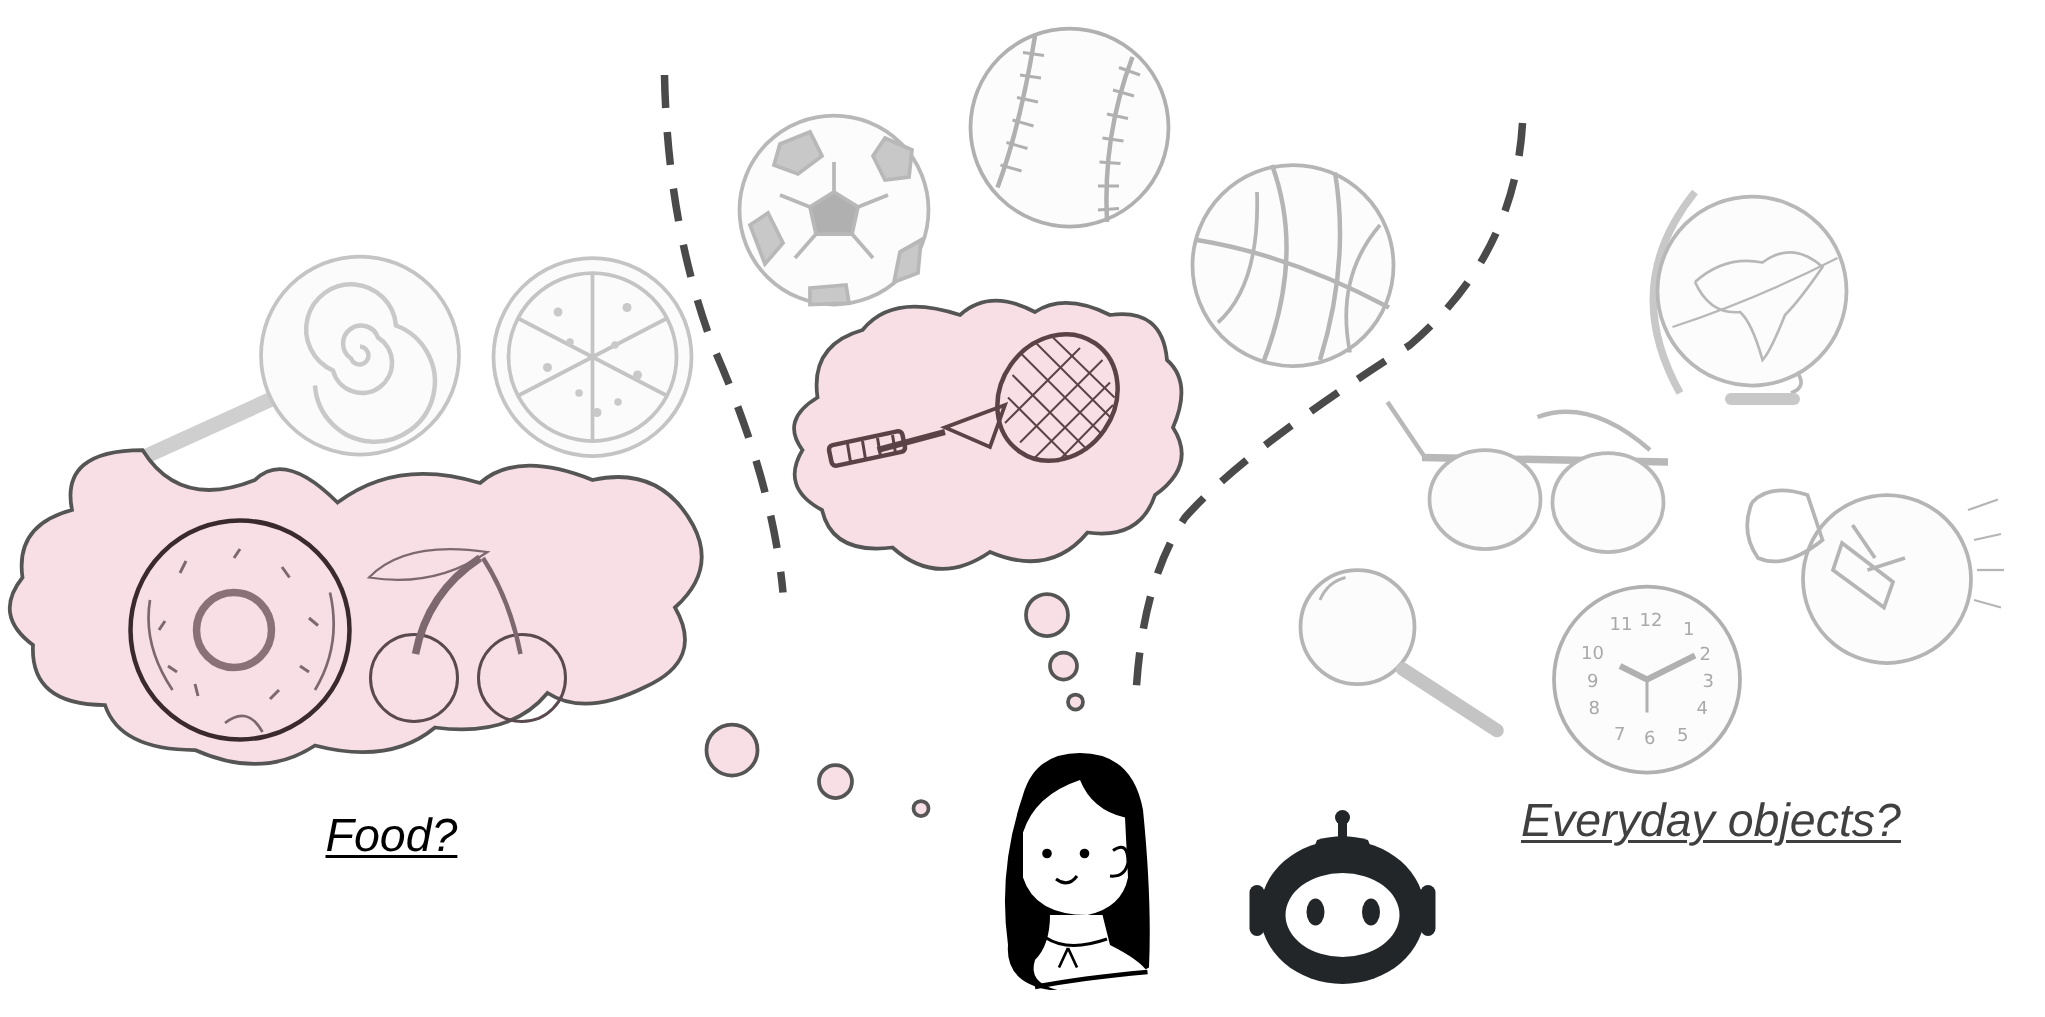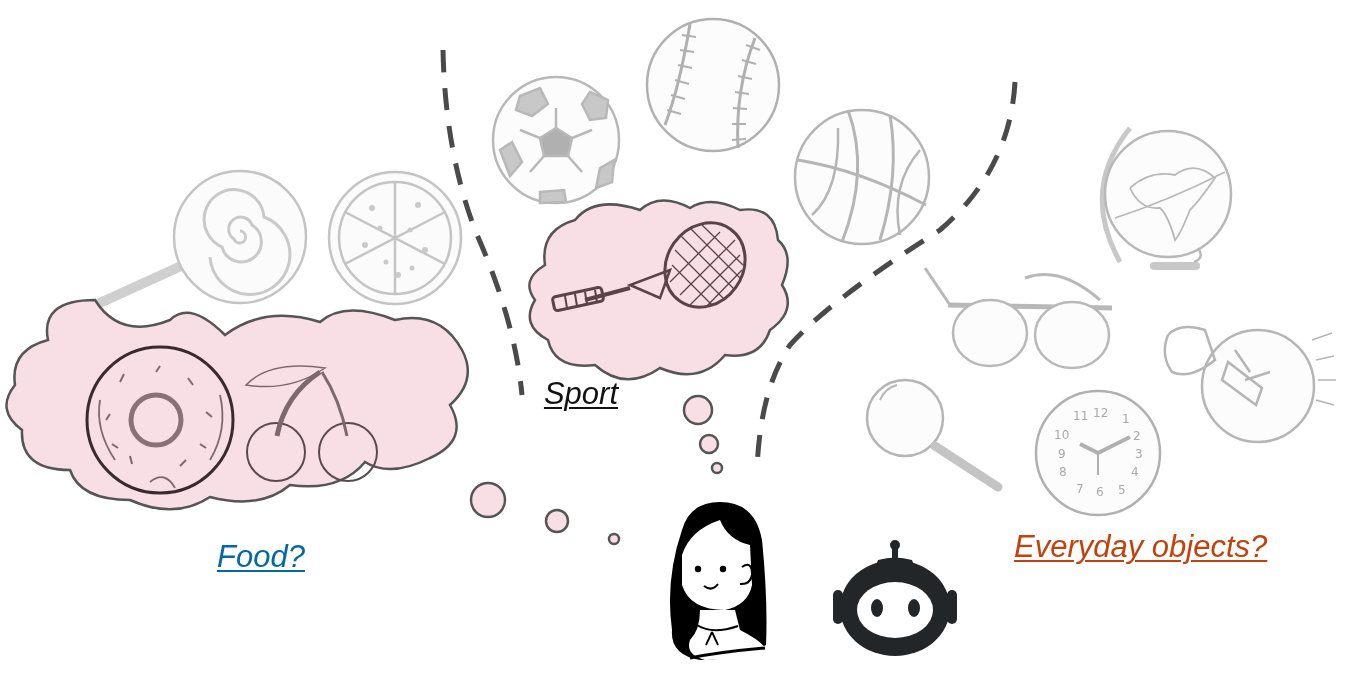--- a/index.html
+++ b/index.html
@@ -1,21 +1,21 @@
 <!DOCTYPE html>
 <html><head>
 <meta charset="utf-8">
 <style>
   html, body { margin: 0; padding: 0; background: #ffffff; }
   body { width: 1363px; height: 678px; position: relative; overflow: hidden; font-family: "Liberation Sans", sans-serif; }
   #scene { position: absolute; left: 0; top: 0; width: 1363px; height: 678px; }
   .label { position: absolute; font-family: "Liberation Sans", sans-serif; font-style: italic; text-decoration: underline; text-decoration-thickness: 2px; text-underline-offset: 3px; font-size: 31px; line-height: 34px; white-space: nowrap; }
-  .label-food { left: 217px; top: 540px; color: #0369a1; }
+  .label-food { left: 217px; top: 540px; color: #000000; }
   .label-sport { left: 480px; top: 377px; color: #111111; text-align: center; width: 202px; }
-  .label-everyday { left: 1014px; top: 530px; color: #c2410c; }
+  .label-everyday { left: 1014px; top: 530px; color: #404040; }
 </style>
 </head>
 <body>
 
 <svg id="scene" viewBox="0 0 1363 678" xmlns="http://www.w3.org/2000/svg">
 
   <g fill="none" stroke="#c4c4c4">
     <line x1="58" y1="322" x2="190" y2="262" stroke-width="10" stroke="#cfcfcf" stroke-linecap="round"></line>
     <circle cx="240" cy="237" r="66" stroke-width="2.5" fill="#fbfbfb"></circle>
     <path d="M240 237 m0 -6 a6 6 0 1 1 -6 8 a12 12 0 1 1 18 -14 a20 20 0 1 1 -30 22 a30 30 0 1 1 42 -30 a40 40 0 1 1 -54 40" stroke-width="3" stroke="#c9c9c9"></path>
@@ -222,15 +222,14 @@
     <rect x="833" y="590" width="10" height="34" rx="5" fill="#222629"></rect>
     <rect x="947" y="590" width="10" height="34" rx="5" fill="#222629"></rect>
     <ellipse cx="895" cy="610" rx="38" ry="28" fill="#ffffff"></ellipse>
     <ellipse cx="877" cy="608" rx="6" ry="9" fill="#222629"></ellipse>
     <ellipse cx="914" cy="608" rx="6" ry="9" fill="#222629"></ellipse>
   </g>
 </svg>
 
 <div class="label label-food">Food?</div>
 <div class="label label-sport">
-  <div>Sport</div>
 </div>
 <div class="label label-everyday">Everyday objects?</div>
 
 </body></html>

